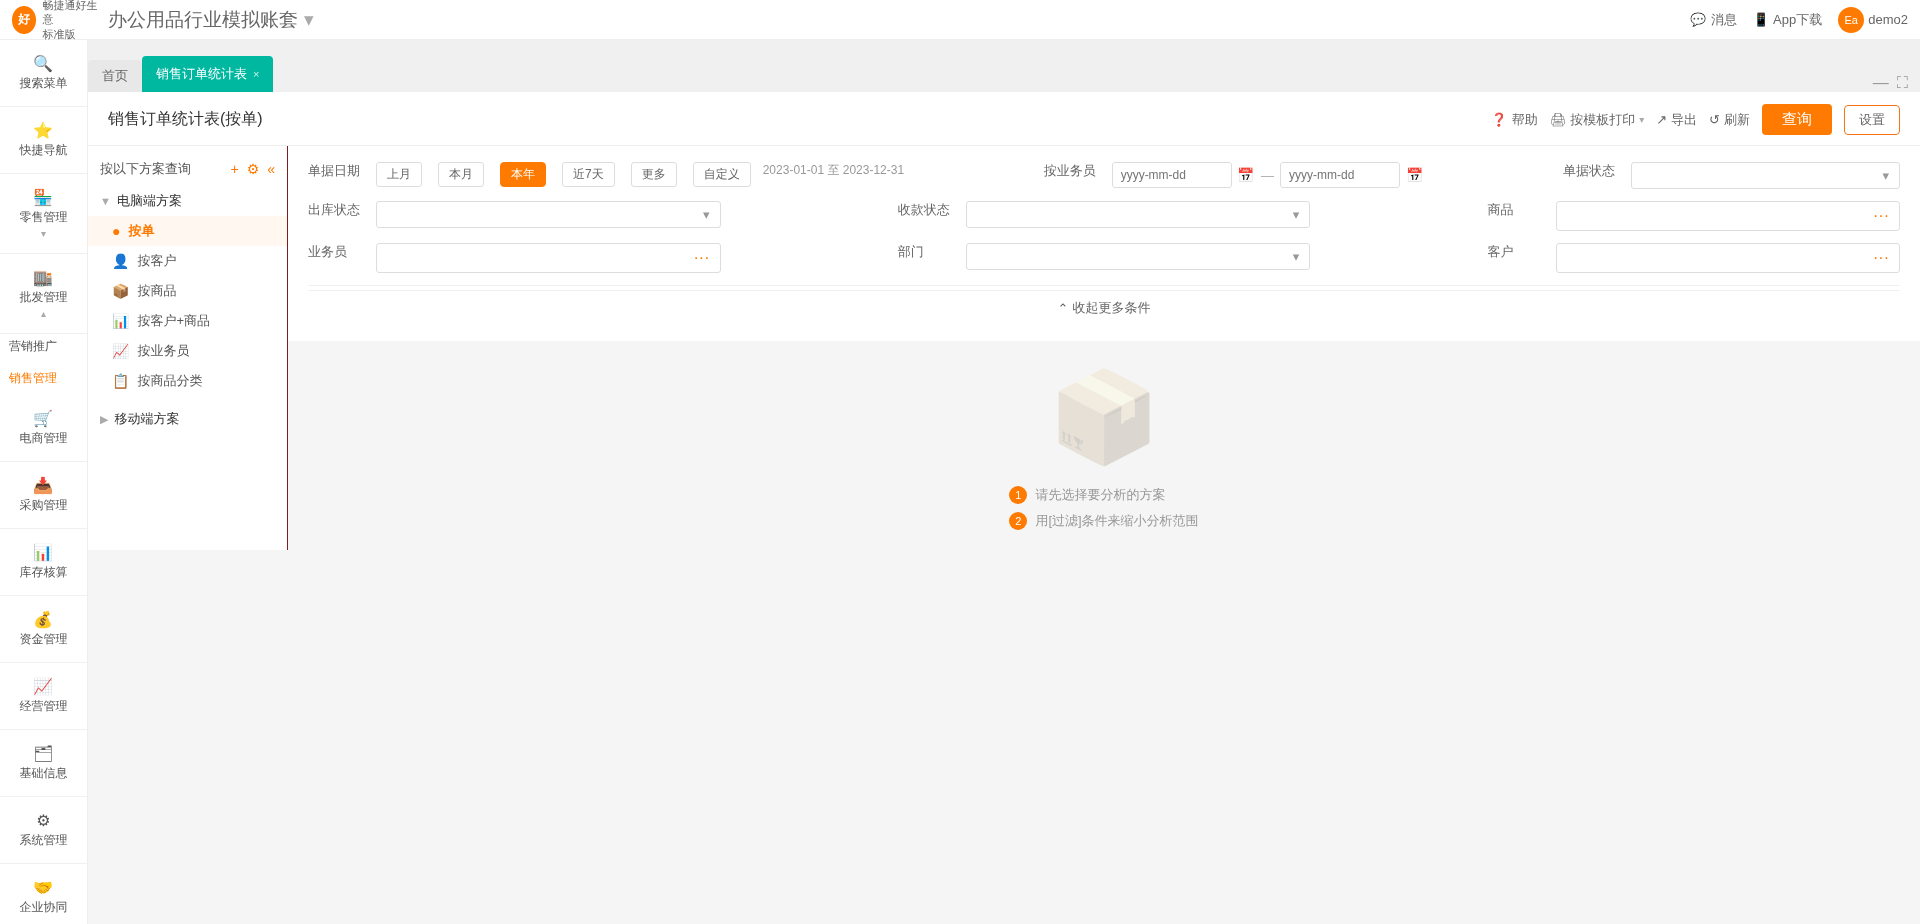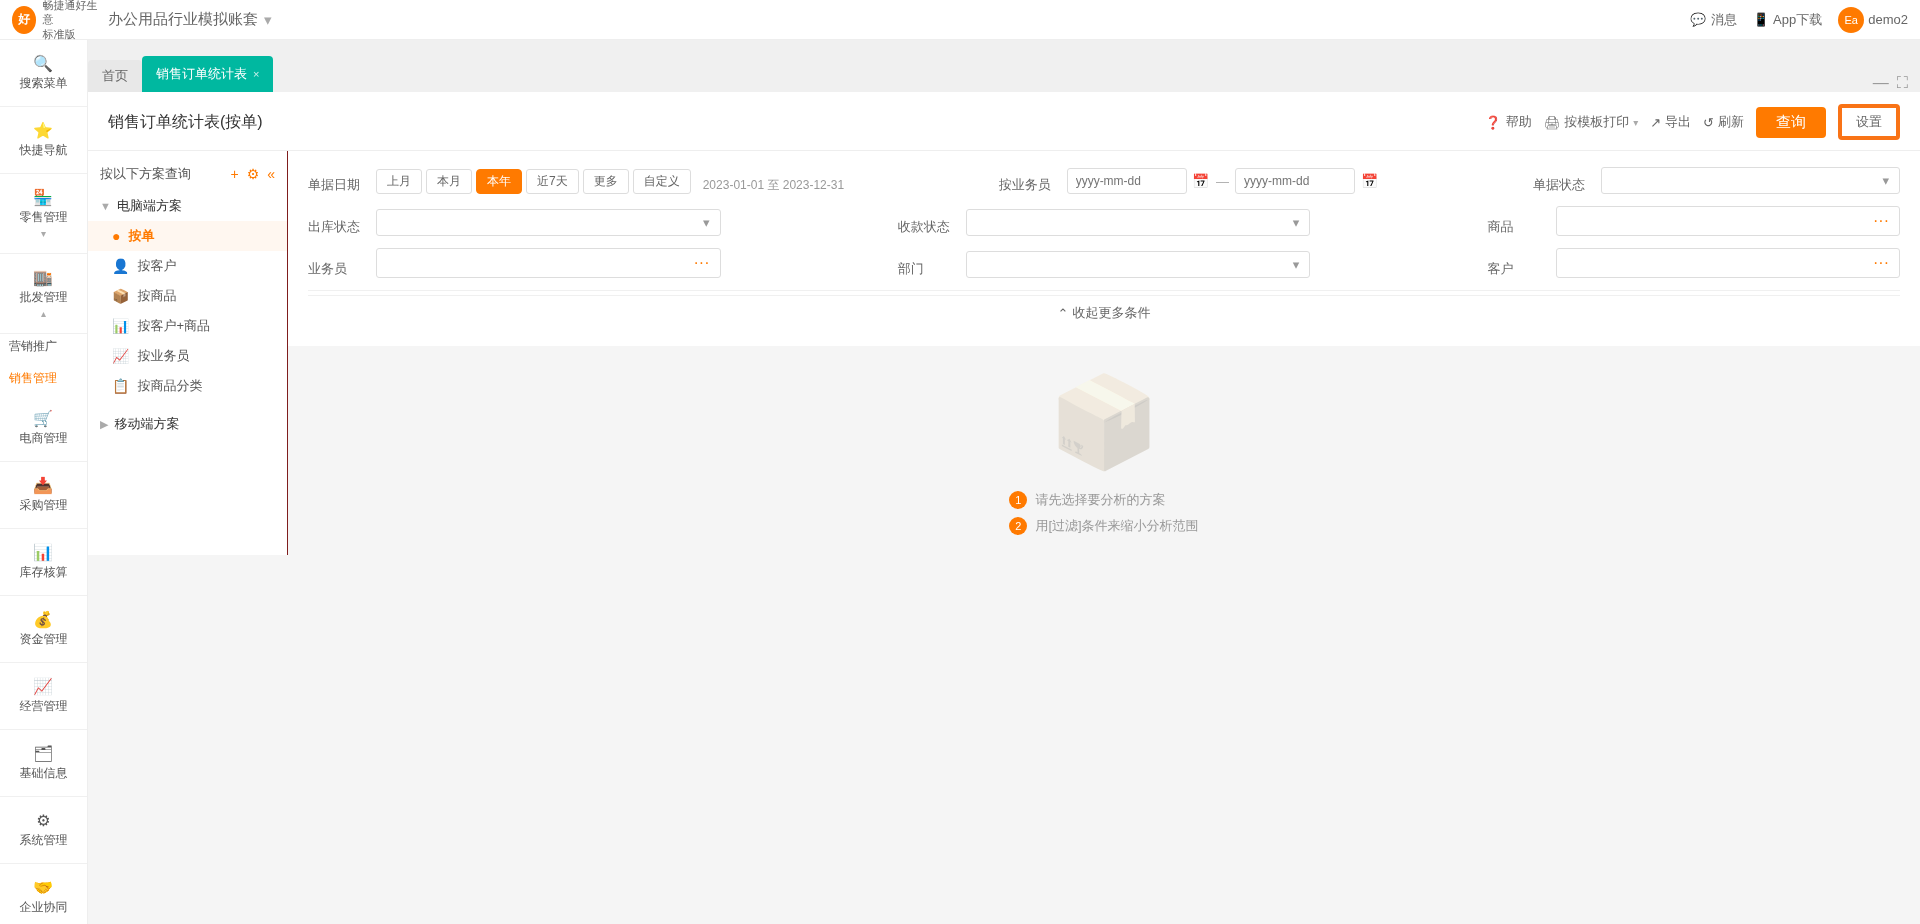--- a/index.html
+++ b/index.html
@@ -20,21 +20,21 @@
       display: flex; align-items: center; gap: 6px;
       width: 88px; flex-shrink: 0;
     }
     .logo-icon {
       width: 28px; height: 28px; background: #ff7a00; border-radius: 50%;
       display: flex; align-items: center; justify-content: center;
       color: #fff; font-size: 12px; font-weight: bold;
     }
     .logo-text { font-size: 11px; color: #666; line-height: 1.3; }
     .top-bar-title {
-      flex: 1; display: flex; align-items: center; gap: 6px; color: #666; font-size: 15px;
+      flex: 1; display: flex; align-items: center; gap: 6px; color: #666; font-size: 19px;
     }
     .top-bar-actions {
       display: flex; align-items: center; gap: 16px; color: #666; font-size: 13px;
     }
     .top-bar-action { display: flex; align-items: center; gap: 4px; cursor: pointer; }
     .avatar { width: 26px; height: 26px; border-radius: 50%; background: #ff7a00; color: #fff; display: flex; align-items: center; justify-content: center; font-size: 11px; }
 
     
     .main-layout { display: flex; flex: 1; overflow: hidden; }
 
@@ -83,31 +83,31 @@
       border-bottom: 1px solid #eee;
     }
     .page-title { font-size: 16px; font-weight: normal; color: #333; padding-bottom: 10px; }
     .page-header-actions { display: flex; gap: 12px; align-items: center; padding-bottom: 10px; }
     .header-action-btn { display: flex; align-items: center; gap: 4px; color: #666; font-size: 13px; cursor: pointer; }
     .header-btn-primary {
       background: #ff7a00; color: #fff; border: none; border-radius: 4px;
       padding: 6px 20px; font-size: 15px; cursor: pointer;
     }
     .header-btn-secondary {
-      background: #fff; color: #666; border: 4px solid #f97316; border-radius: 4px;
+      background: #fff; color: #666; border: 1px solid #f97316; border-radius: 4px;
       padding: 5px 14px; font-size: 13px; cursor: pointer;
     }
 
     
     .filter-area {
       background: #fff; padding: 16px 20px; margin-bottom: 4px;
     }
-    .filter-row { display: flex; align-items: flex-end; gap: 8px; margin-bottom: 12px; flex-wrap: wrap; }
+    .filter-row { display: flex; align-items: flex-start; gap: 8px; margin-bottom: 12px; flex-wrap: wrap; }
     .filter-label { color: #666; font-size: 13px; white-space: nowrap; min-width: 60px; }
-    .filter-date-btns { display: flex; gap: 4px; align-items: center; }
+    .filter-date-btns { display: flex; gap: 16px; align-items: center; }
     .date-btn {
       padding: 3px 10px; border: 1px solid #ddd; border-radius: 3px; background: #fff;
       font-size: 12px; color: #666; cursor: pointer;
     }
     .date-btn.active { background: #ff7a00; color: #fff; border-color: #ff7a00; border-radius: 4px; }
     .date-range-text { font-size: 12px; color: #999; margin-left: 4px; }
     .filter-select-container {
       flex: 1; min-width: 120px; max-width: 300px;
       border: 1px solid #ddd; border-radius: 3px; padding: 5px 10px;
       font-size: 13px; color: #999; background: #fff; cursor: pointer;

